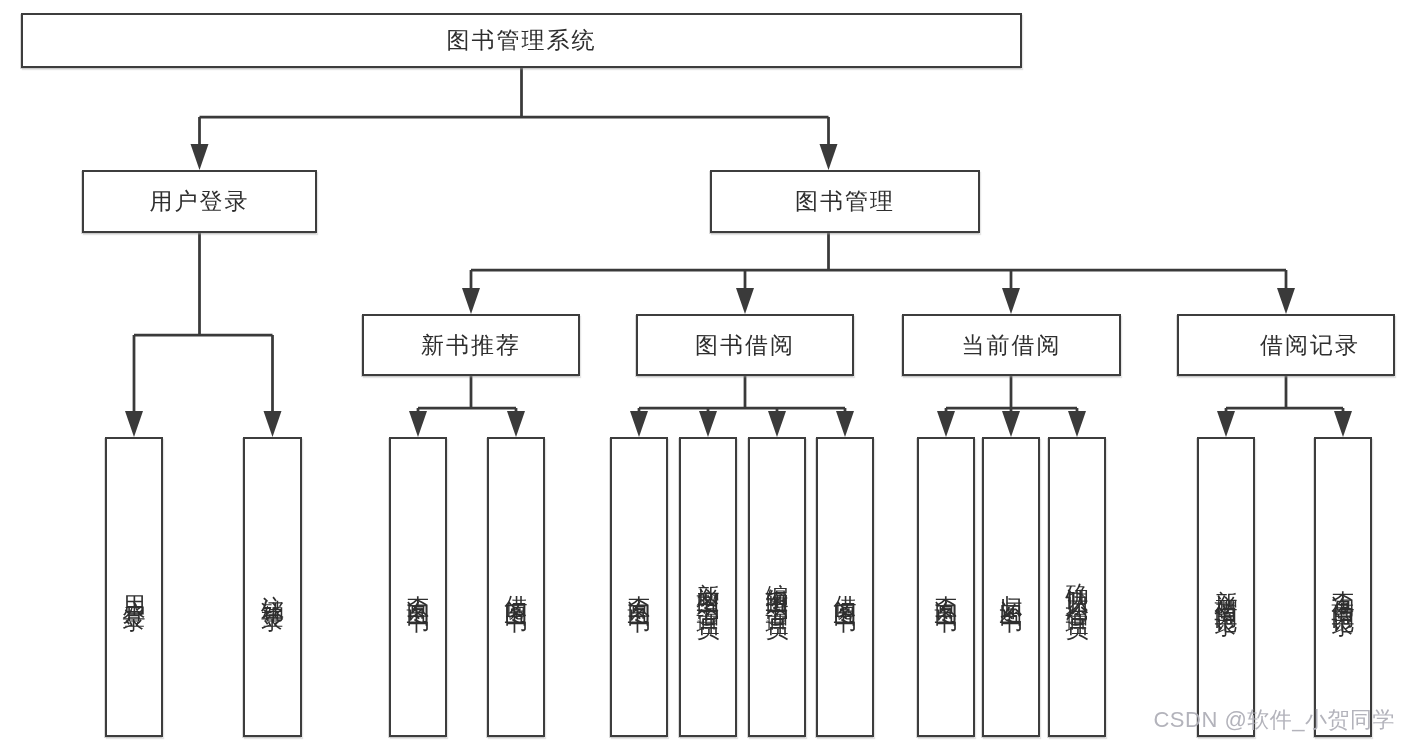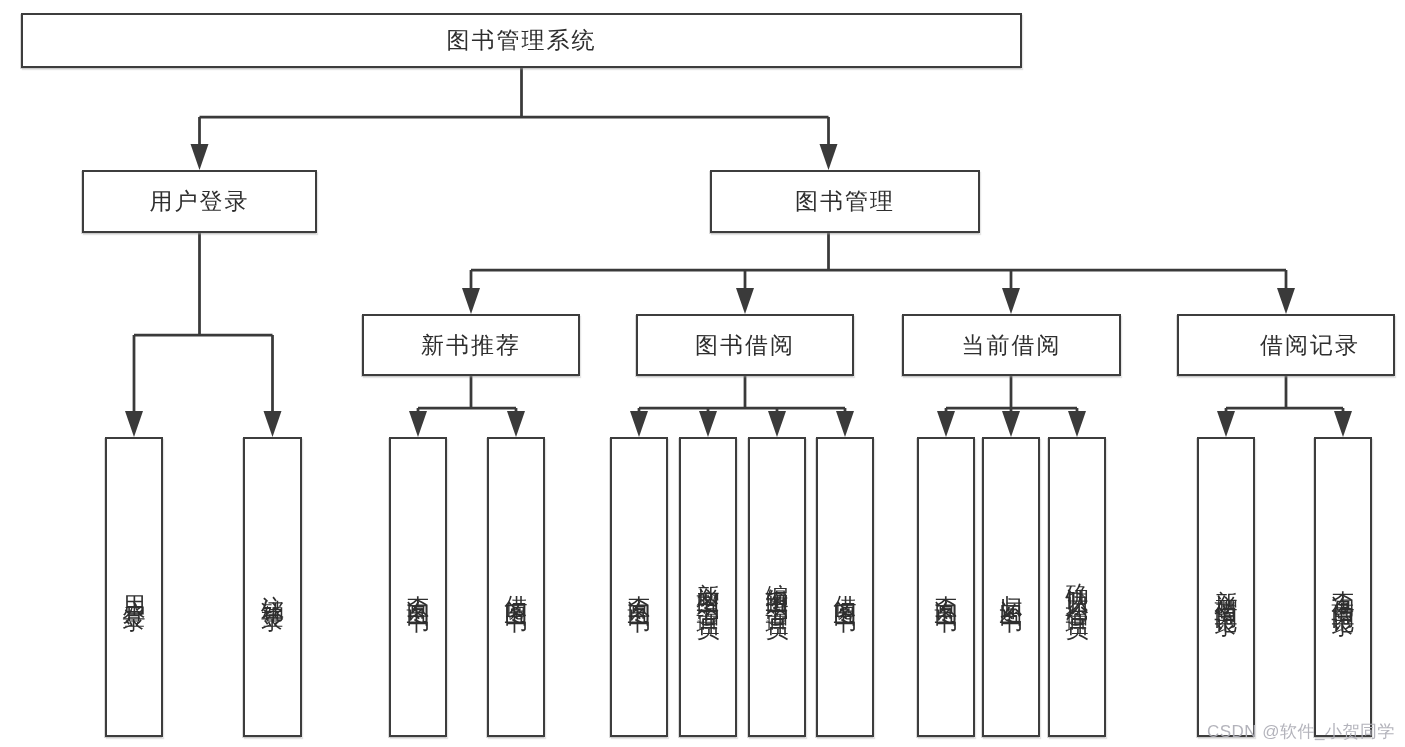--- a/index.html
+++ b/index.html
@@ -37,24 +37,24 @@
   .node.leaf .lbl {
     writing-mode: vertical-rl;
     text-orientation: mixed;
     letter-spacing: 5px;
     line-height: 1;
     white-space: normal;
   }
   #watermark {
     position: absolute;
     right: 10px;
-    bottom: 4px;
+    bottom: 12px;
     z-index: 3;
     color: rgba(175,175,183,0.95);
-    font-size: 17px;
+    font-size: 22px;
     letter-spacing: 0.5px;
     white-space: nowrap;
     margin-left: 41px;
   }
 </style>
 </head>
 <body>
 
 <div id="stage">
 

